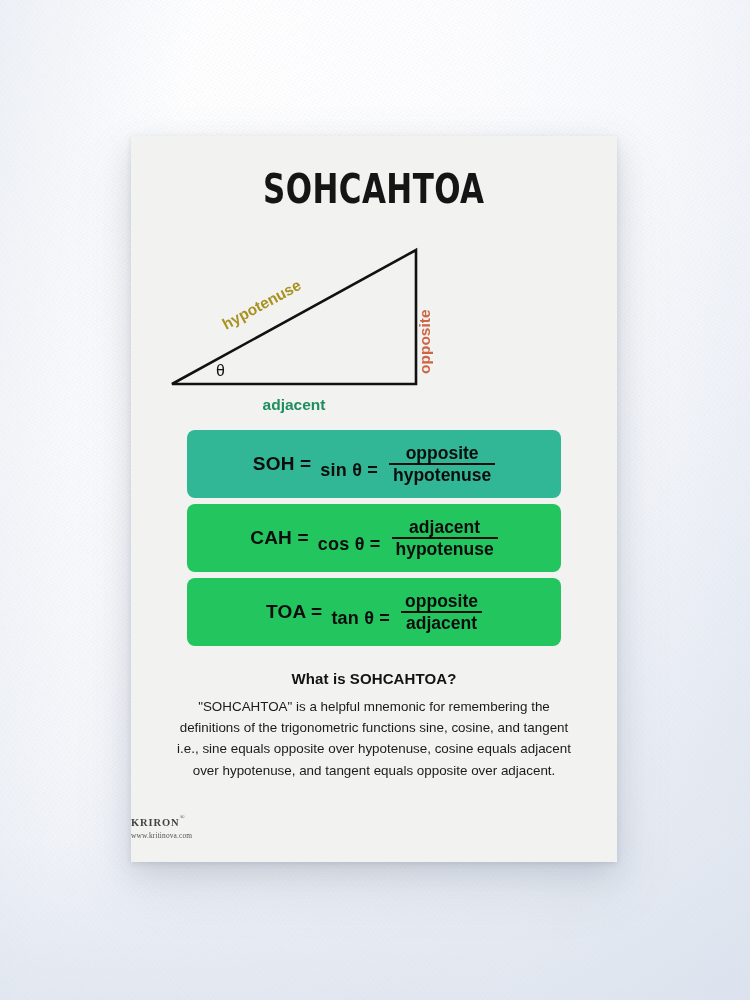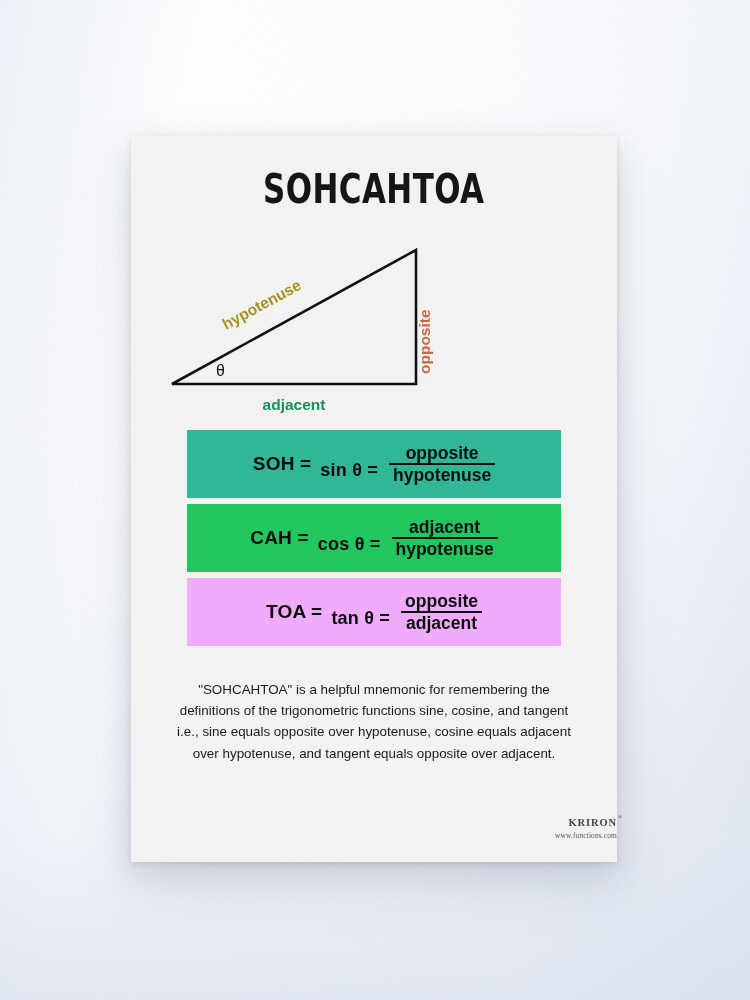--- a/index.html
+++ b/index.html
@@ -106,20 +106,21 @@
     flex-direction: column;
     gap: 6px;
   }
   .formula-bar {
     height: 68px;
     display: flex;
     align-items: center;
     justify-content: center;
     gap: 9px;
     color: #0d0d0d;
+    border-radius: 8px;
   }
   .fb-abbr {
     font-size: 19px;
     font-weight: 700;
     letter-spacing: .2px;
   }
   .fb-fn {
     font-size: 18px;
     font-weight: 600;
     letter-spacing: .2px;
@@ -166,21 +167,21 @@
     line-height: 1.58;
     color: #1b1b1b;
   }
 
   
   #watermark {
     position: absolute;
     left: 0;
     right: 0;
     bottom: 22px;
-    text-align: right;
+    text-align: left;
     opacity: .88;
   }
   #wm-brand {
     font-family: "Liberation Serif", serif;
     font-size: 10.5px;
     font-weight: 700;
     letter-spacing: .9px;
     color: #2a2a2a;
     position: relative;
     display: inline-block;
@@ -242,38 +243,39 @@
       <div class="formula-bar" style="background:#22c55e">
         <span class="fb-abbr">CAH =</span>
         <span class="fb-fn">cos θ =</span>
         <span class="fraction">
           <span class="fr-num">adjacent</span>
           <span class="fr-rule"></span>
           <span class="fr-den">hypotenuse</span>
         </span>
       </div>
 
-      <div class="formula-bar" style="background:#f0abfc">
+      <div class="formula-bar" style="background:#22c55e">
         <span class="fb-abbr">TOA =</span>
         <span class="fb-fn">tan θ =</span>
         <span class="fraction">
           <span class="fr-num">opposite</span>
           <span class="fr-rule"></span>
           <span class="fr-den">adjacent</span>
         </span>
       </div>
 
     </div>
 
     <div id="explain">
+      <div id="explain-heading">What is SOHCAHTOA?</div>
       <div id="explain-body">"SOHCAHTOA" is a helpful mnemonic for remembering the definitions of the trigonometric functions sine, cosine, and tangent i.e., sine equals opposite over hypotenuse, cosine equals adjacent over hypotenuse, and tangent equals opposite over adjacent.</div>
     </div>
 
     <div id="watermark">
       <div id="wm-brand">
         <span>KRIRON</span>
         <span id="wm-reg">®</span>
       </div>
-      <div id="wm-url">www.functions.com</div>
+      <div id="wm-url">www.kritinova.com</div>
     </div>
 
   </div>
 </div>
 
 </body></html>

